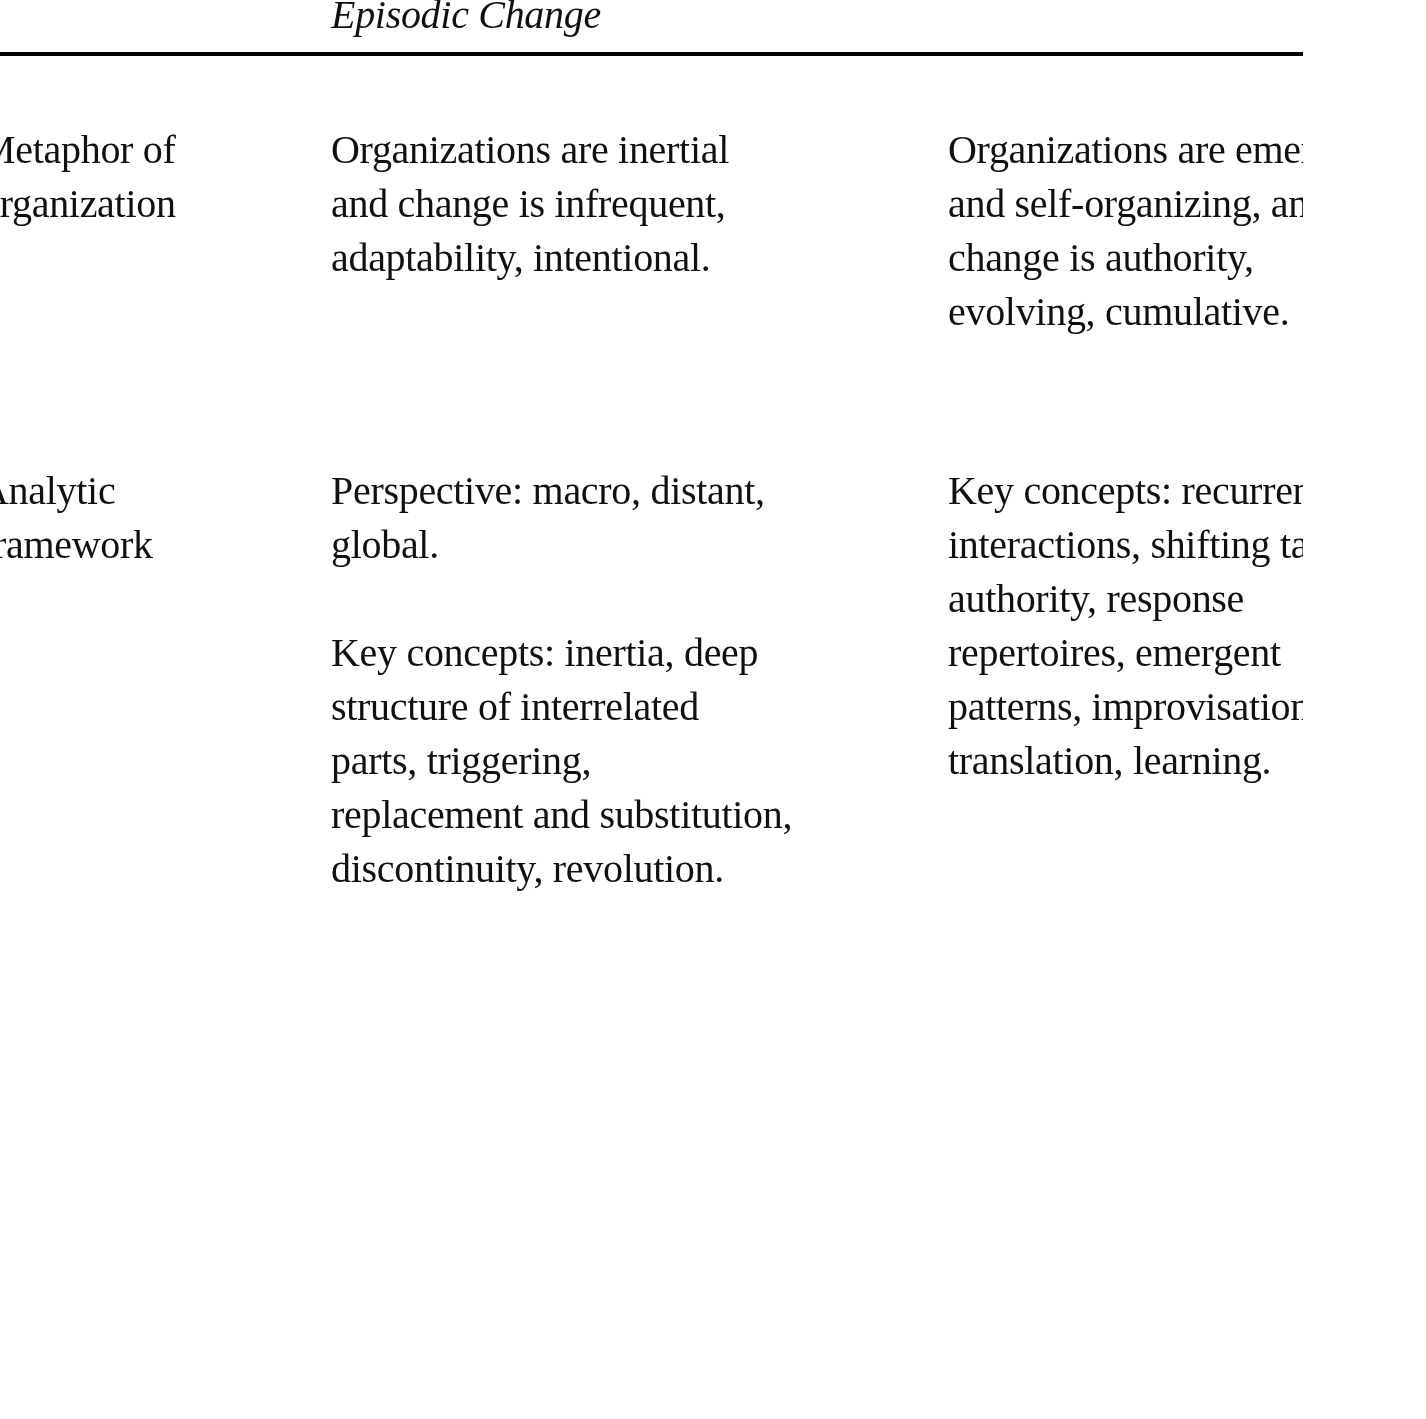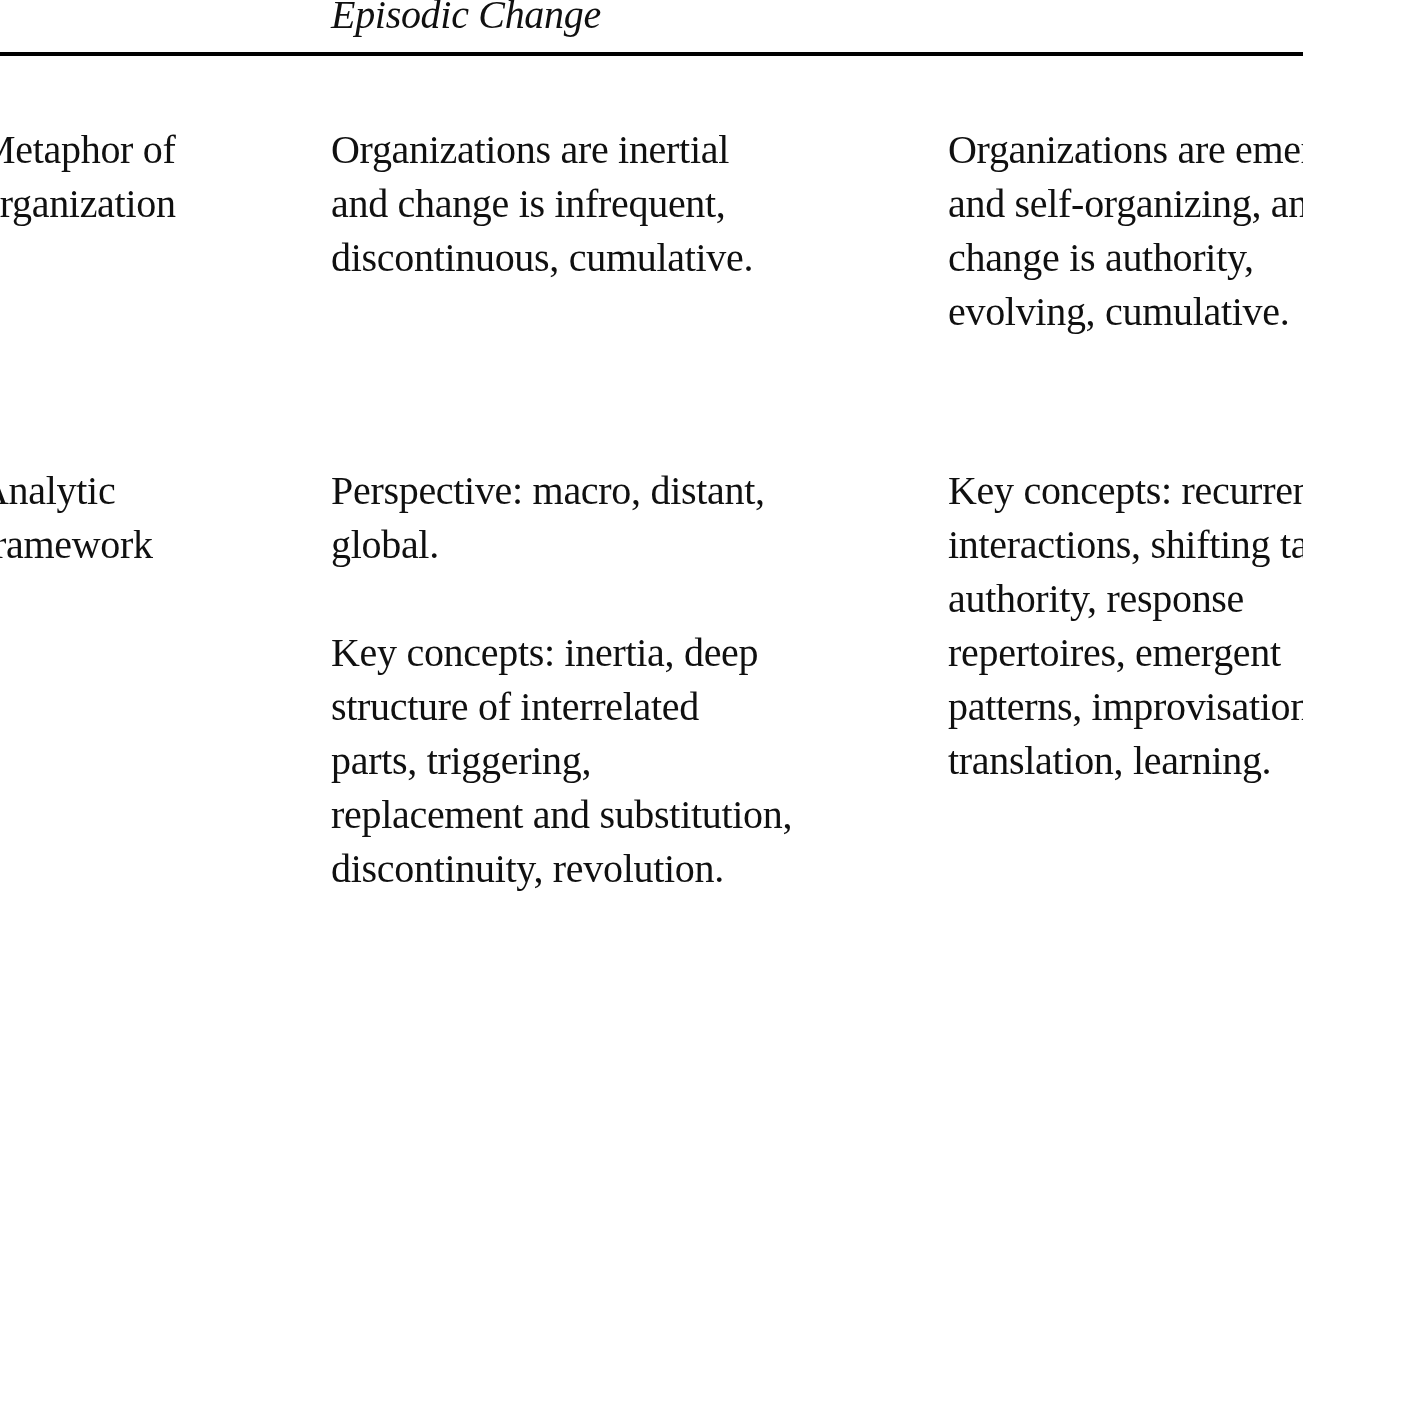--- a/index.html
+++ b/index.html
@@ -80,21 +80,21 @@
 
     <div class="rows">
 
       <div class="label">
         <p>Metaphor of
 organization</p>
       </div>
       <div class="cell">
         <p>Organizations are inertial
 and change is infrequent,
-discontinuous, cumulative.</p>
+adaptability, intentional.</p>
       </div>
       <div class="cell">
         <p>Organizations are emergent
 and self-organizing, and
 change is authority,
 evolving, cumulative.</p>
       </div>
 
       <div class="label">
         <p>Analytic

